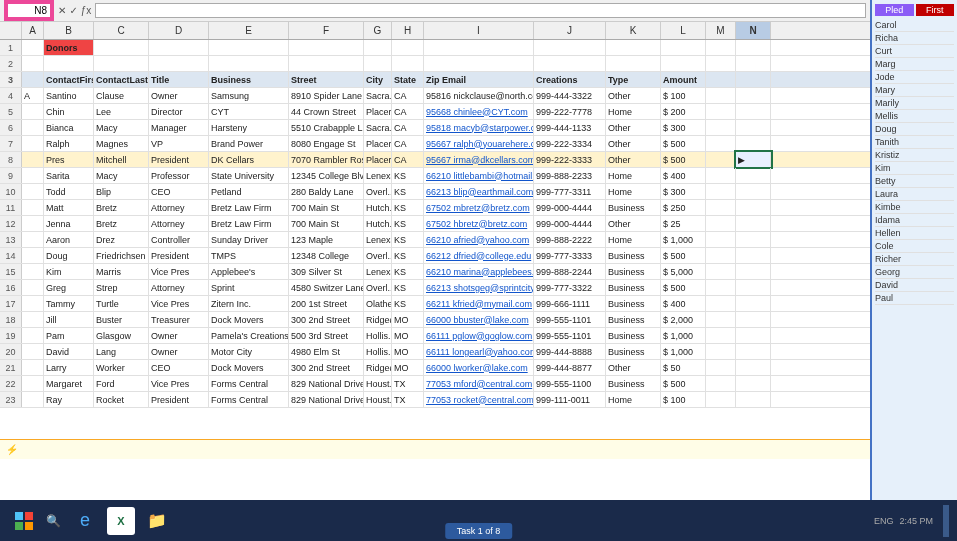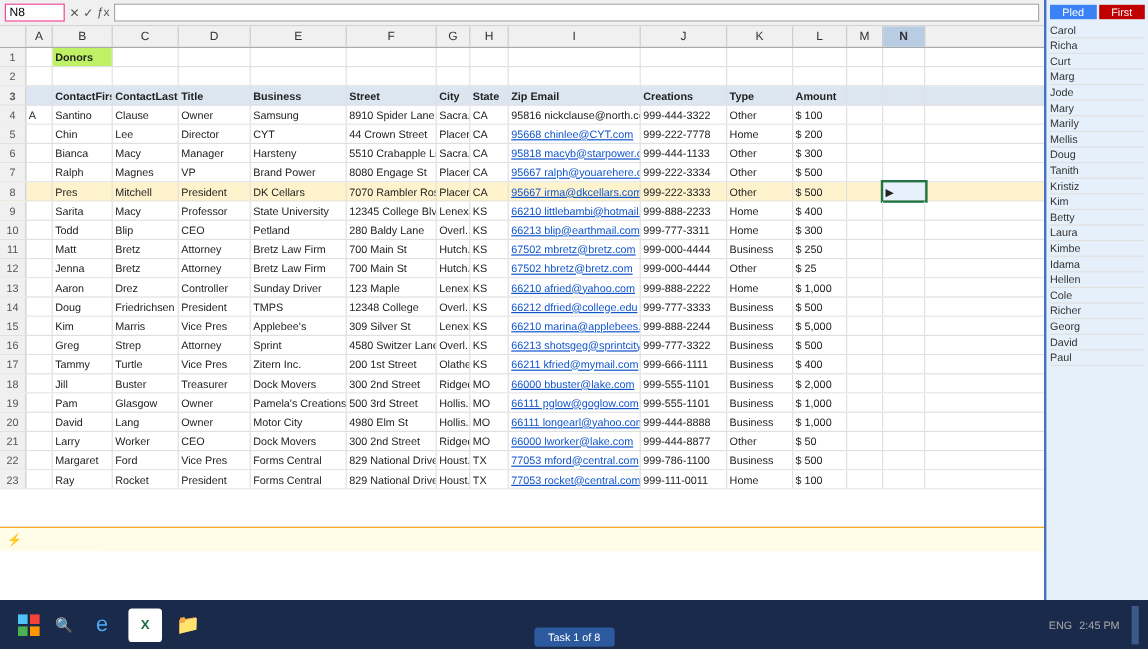--- a/index.html
+++ b/index.html
@@ -35,24 +35,24 @@
       height: 22px;
       background: #f0f0f0;
       border-bottom: 1px solid #ccc;
       display: flex;
       align-items: center;
       padding: 0 4px;
       gap: 4px;
     }
     .formula-bar .cell-ref {
       width: 50px;
-      border: 1px solid #ec4899;
+      border: 4px solid #ec4899;
       font-size: 10px;
       padding: 1px 3px;
-      text-align: left;
+      text-align: right;
     }
     .formula-bar .formula-input {
       flex: 1;
       border: 1px solid #aaa;
       font-size: 10px;
       padding: 1px 3px;
     }
     .formula-icons {
       display: flex;
       gap: 3px;
@@ -300,21 +300,21 @@
       <div class="col-header" style="width:45px">L</div>
       <div class="col-header" style="width:30px">M</div>
       <div class="col-header" style="width:35px;background:#b8cce4;font-weight:bold">N</div>
     </div>
 
     <div class="grid-area">
 
       <div class="grid-row">
         <div class="row-num">1</div>
         <div class="cell" style="width:22px"></div>
-        <div class="cell bold" style="width:50px;background:#bef264">Donors</div>
+        <div class="cell bold" style="width:50px;background:#ef4444">Donors</div>
         <div class="cell" style="width:55px"></div>
         <div class="cell" style="width:60px"></div>
         <div class="cell" style="width:80px"></div>
         <div class="cell" style="width:75px"></div>
         <div class="cell" style="width:28px"></div>
         <div class="cell" style="width:32px"></div>
         <div class="cell" style="width:110px"></div>
         <div class="cell" style="width:72px"></div>
         <div class="cell" style="width:55px"></div>
         <div class="cell" style="width:45px"></div>
@@ -686,21 +686,21 @@
         <div class="row-num">22</div>
         <div class="cell" style="width:22px"></div>
         <div class="cell" style="width:50px">Margaret</div>
         <div class="cell" style="width:55px">Ford</div>
         <div class="cell" style="width:60px">Vice Pres</div>
         <div class="cell" style="width:80px">Forms Central</div>
         <div class="cell" style="width:75px">829 National Drive</div>
         <div class="cell" style="width:28px">Houst...</div>
         <div class="cell" style="width:32px">TX</div>
         <div class="cell link" style="width:110px">77053  mford@central.com</div>
-        <div class="cell" style="width:72px">999-786-1100</div>
+        <div class="cell" style="width:72px">999-555-1100</div>
         <div class="cell" style="width:55px">Business</div>
         <div class="cell" style="width:45px">$ 500</div>
         <div class="cell" style="width:30px"></div>
         <div class="cell" style="width:35px"></div>
       </div>
 
       <div class="grid-row">
         <div class="row-num">23</div>
         <div class="cell" style="width:22px"></div>
         <div class="cell" style="width:50px">Ray</div>
@@ -726,21 +726,21 @@
     </div>
 
     <div class="message-bar">
       <span style="color:#f9a825;margin-right:4px">⚡</span>
     </div>
 
   </div>
 
   <div class="right-panel">
     <div style="display:flex;gap:2px;margin-bottom:3px">
-      <div style="flex:1;background:#3b82f6;color:#fff;font-size:9px;padding:1px 2px;text-align:center">Pled</div>
+      <div style="flex:1;background:#8b5cf6;color:#fff;font-size:9px;padding:1px 2px;text-align:center">Pled</div>
       <div style="flex:1;background:#c00000;color:#fff;font-size:9px;padding:1px 2px;text-align:center">First</div>
     </div>
     <div class="panel-row">Carol</div>
     <div class="panel-row">Richa</div>
     <div class="panel-row">Curt</div>
     <div class="panel-row">Marg</div>
     <div class="panel-row">Jode</div>
     <div class="panel-row">Mary</div>
     <div class="panel-row">Marily</div>
     <div class="panel-row">Mellis</div>

